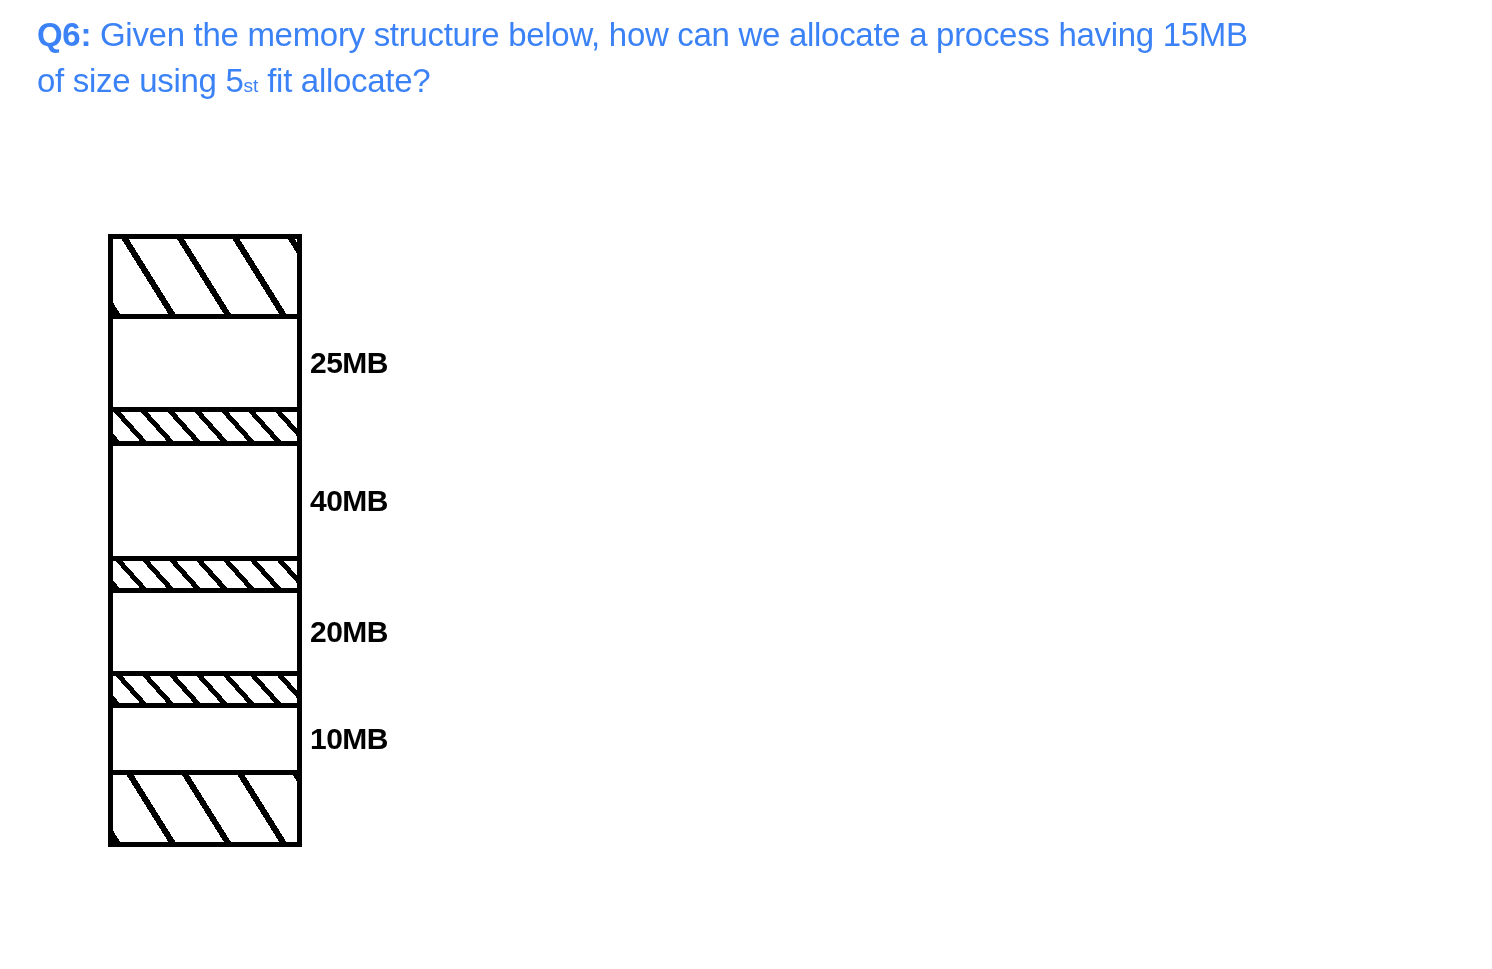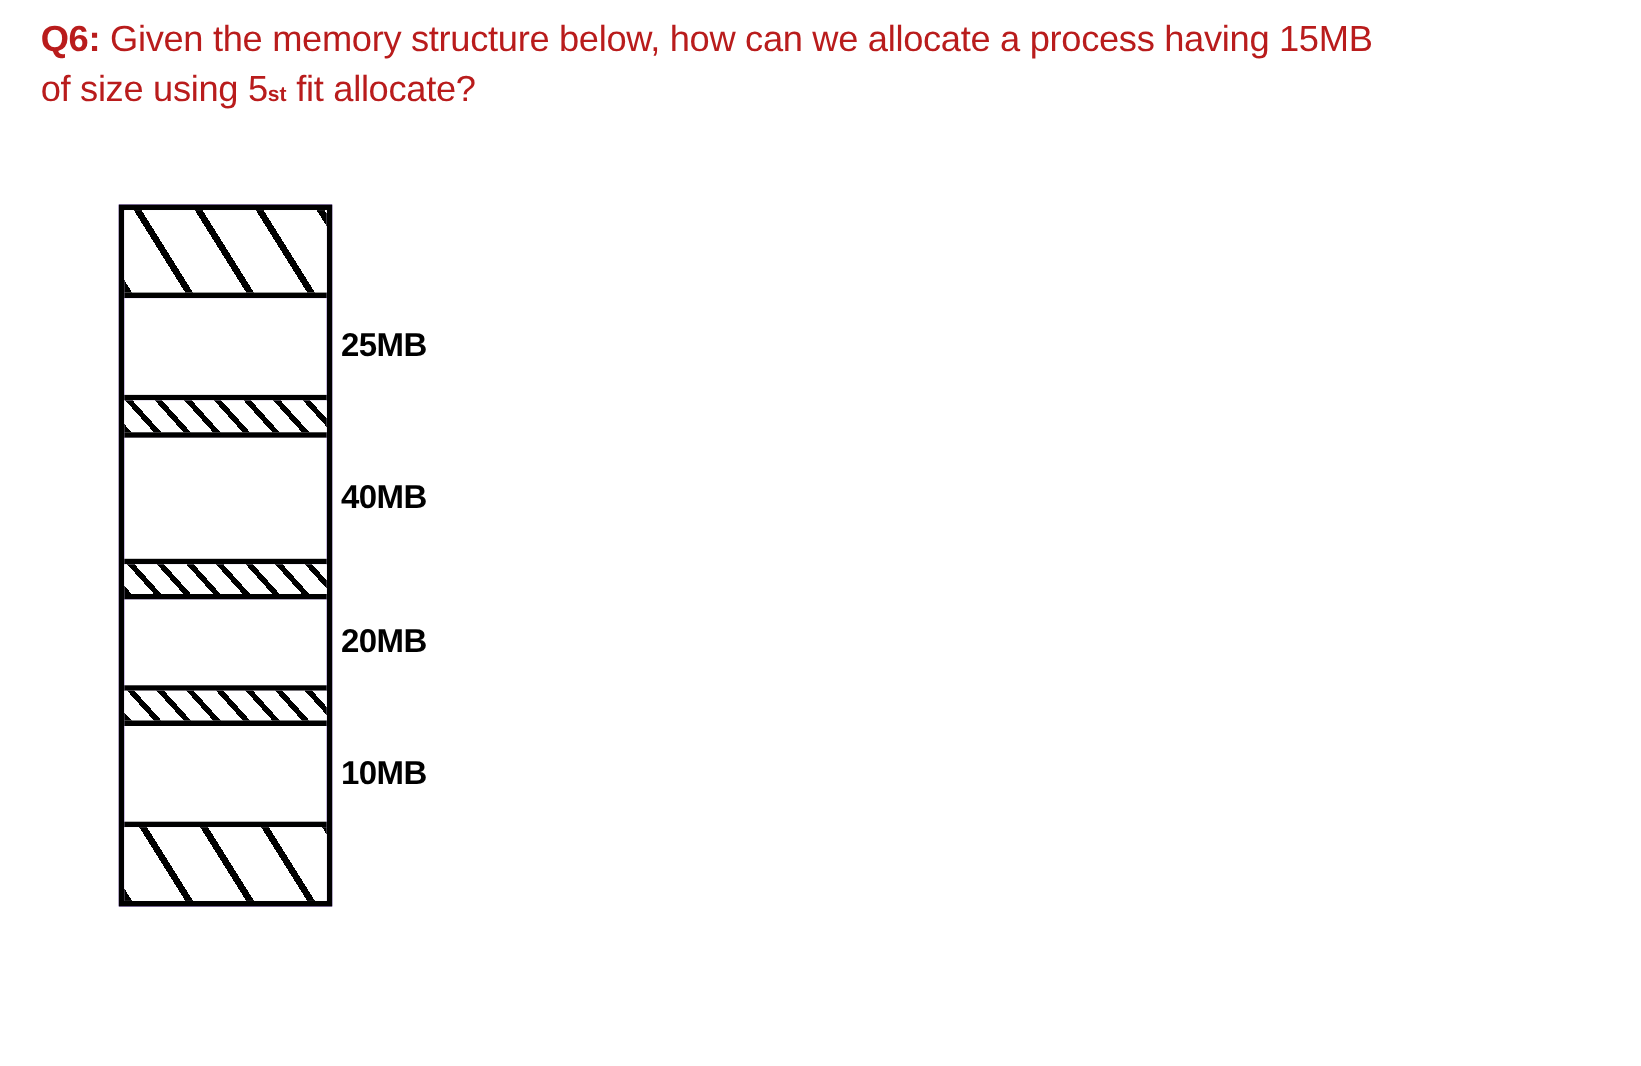--- a/index.html
+++ b/index.html
@@ -23,39 +23,39 @@
 
   
   .question {
     position: absolute;
     left: 37px;
     top: 12px;
     width: 1420px;
     font-size: 33px;
     line-height: 46px;
     letter-spacing: -0.3px;
-    color: #b91c1c;
+    color: #3b82f6;
   }
   .q-bold { font-weight: 700; }
   .q-sub {
     font-size: 0.58em;
     letter-spacing: 0;
-    font-weight: bold;
   }
 
   
   .diagram {
     position: absolute;
     left: 108px;
     top: 186px;
   }
   .memory-column {
     width: 184px;
     border: 5px solid #000000;
-    background: #6d28d9;
+    background: #fca5a5;
+    margin-top: 48px;
   }
   .mem-block {
     position: relative;
     width: 100%;
     box-sizing: border-box;
     border-bottom: 5px solid #000000;
     background-color: #ffffff;
   }
   .mem-block:last-child { border-bottom: none; }
 
@@ -104,20 +104,20 @@
         </div>
         <div class="mem-block allocated thin" style="height: 34px;"></div>
         <div class="mem-block free" style="height: 115px;">
           <div class="mem-label">40MB</div>
         </div>
         <div class="mem-block allocated thin" style="height: 32px;"></div>
         <div class="mem-block free" style="height: 83px;">
           <div class="mem-label">20MB</div>
         </div>
         <div class="mem-block allocated thin" style="height: 32px;"></div>
-        <div class="mem-block free" style="height: 92px;">
+        <div class="mem-block free" style="height: 67px;">
           <div class="mem-label">10MB</div>
         </div>
         <div class="mem-block allocated tall" style="height: 67px;"></div>
       </div>
   </div>
 
 </div>
 
 </body></html>

